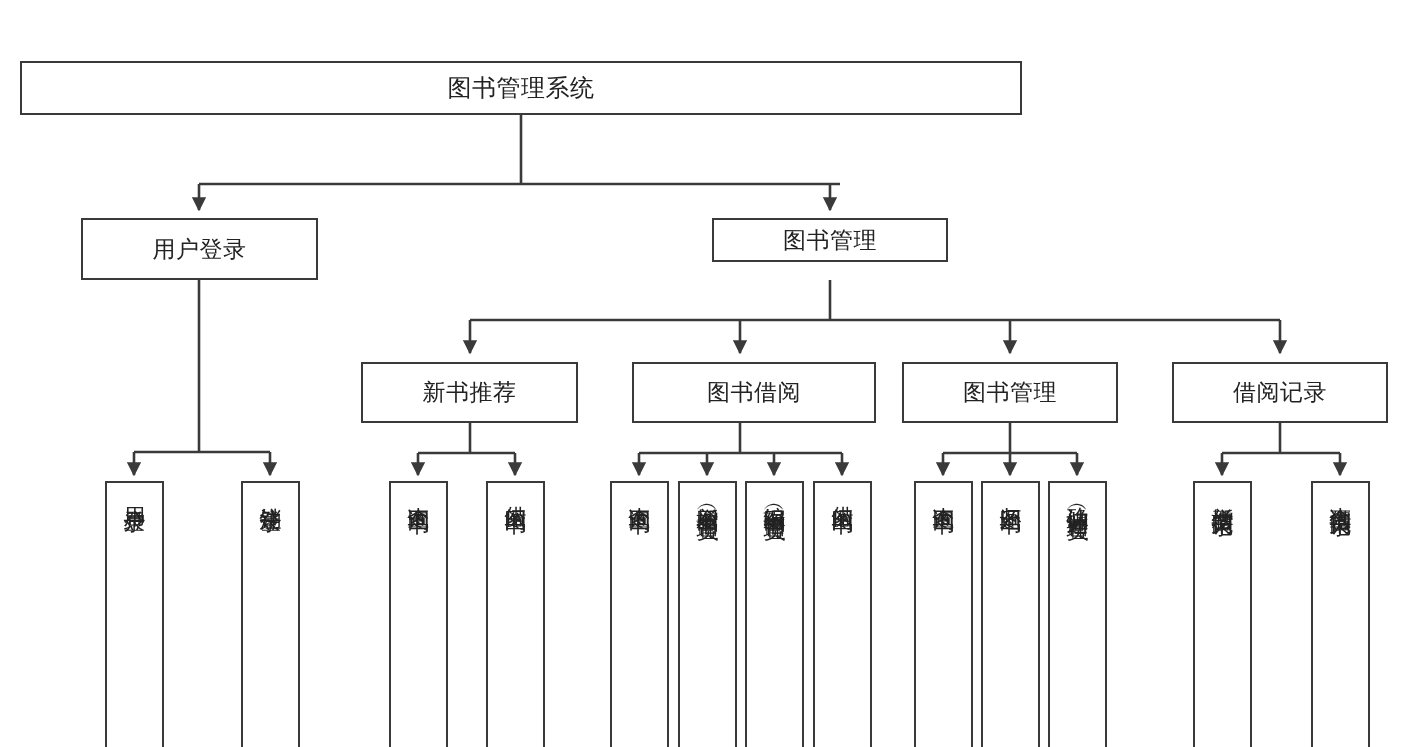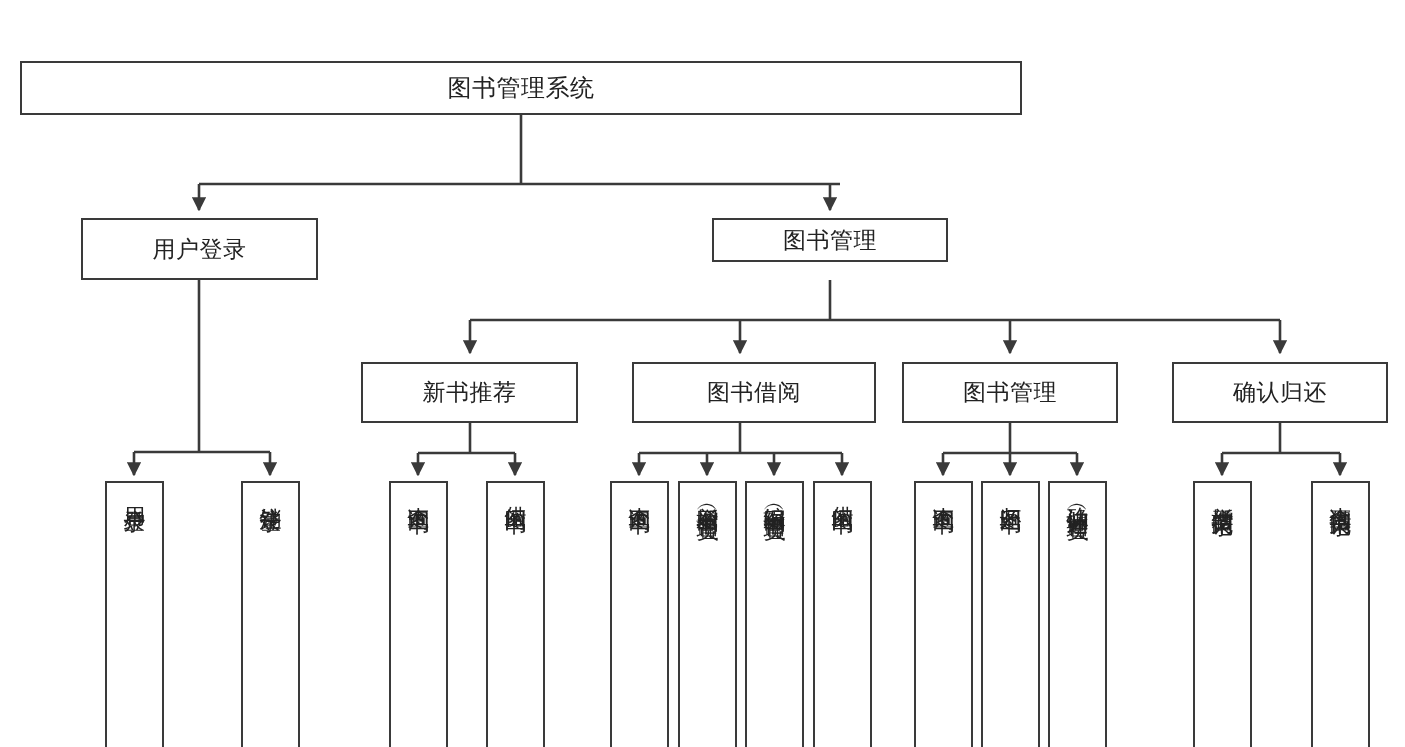--- a/index.html
+++ b/index.html
@@ -153,21 +153,21 @@
 
   <div class="node horiz" style="left:632px; top:314px; width:244px; height:61px;">
     <span class="label">图书借阅</span>
   </div>
 
   <div class="node horiz" style="left:902px; top:314px; width:216px; height:61px;">
     <span class="label">图书管理</span>
   </div>
 
   <div class="node horiz" style="left:1172px; top:314px; width:216px; height:61px;">
-    <span class="label">确认归还</span>
+    <span class="label">借阅记录</span>
   </div>
 
   <div class="node vert" style="left:105px; top:433px; width:59px; height:300px;">
     <span class="label">用户登录</span>
   </div>
 
   <div class="node vert" style="left:241px; top:433px; width:59px; height:300px;">
     <span class="label">注销登录</span>
   </div>
 

